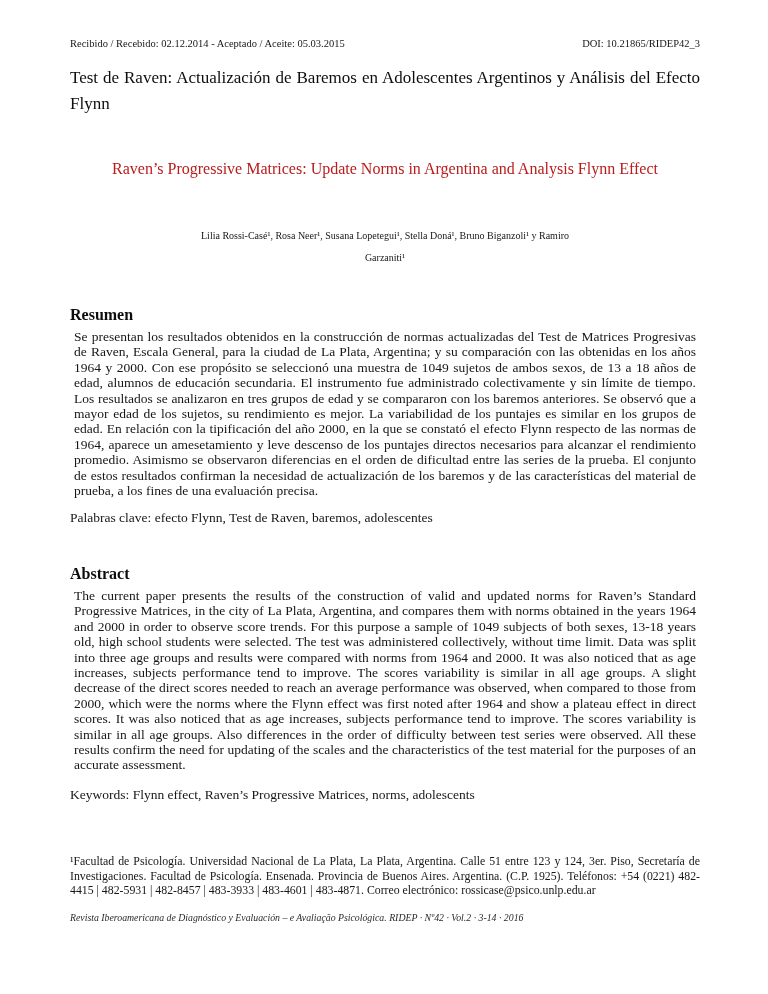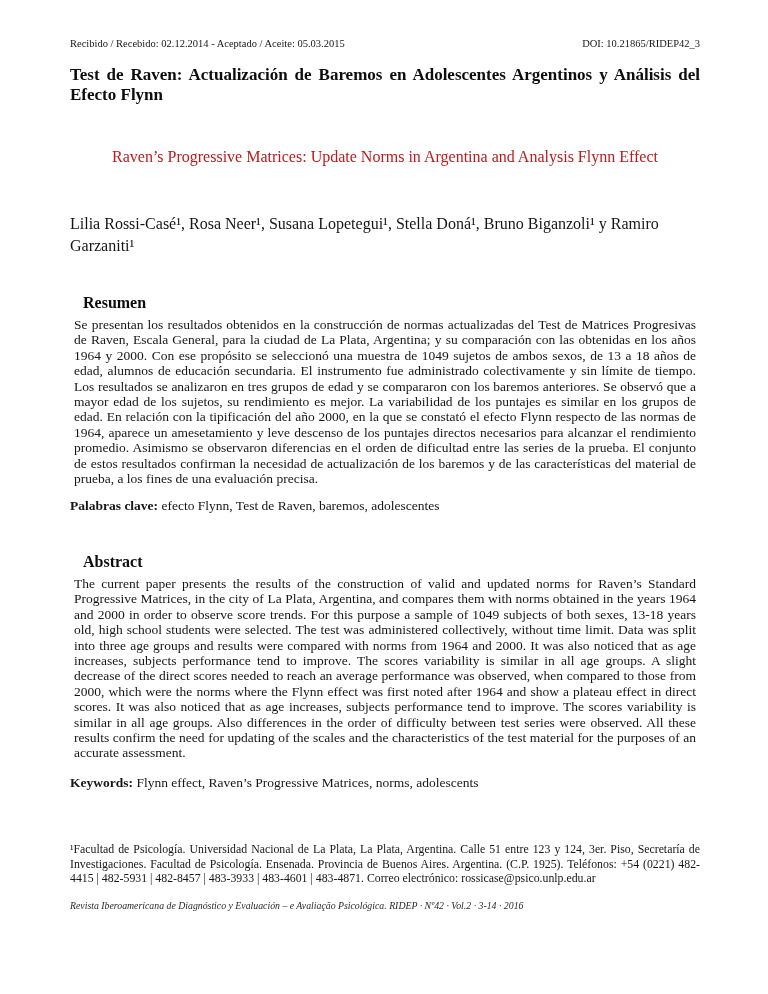--- a/index.html
+++ b/index.html
@@ -23,45 +23,46 @@
   .meta-row {
     display: flex;
     justify-content: space-between;
     align-items: center;
     font-size: 10.5px;
     color: #161616;
   }
   .title-es {
     margin: 16px 0 0 0;
     font-size: 17px;
-    font-weight: bold;
-    line-height: 20px;
+    font-weight: normal;
+    line-height: 26px;
     text-align: justify;
     color: #0d0d0d;
   }
   .title-en {
     margin: 42px 0 0 0;
     font-size: 16px;
     font-weight: normal;
     line-height: 20px;
     text-align: center;
     color: #b91c1c;
   }
   .authors {
     margin-top: 46px;
-    font-size: 16px;
+    text-align: center;
+    font-size: 10px;
     line-height: 22px;
     color: #161616;
     font-family: Liberation Serif, serif;
   }
   .section-heading {
     font-size: 16px;
     font-weight: bold;
     line-height: 20px;
-    margin: 36px 0 4px 13px;
+    margin: 36px 0 4px 0;
     color: #0d0d0d;
   }
   .section-heading.abstract {
     margin-top: 38px;
   }
   .body-para {
     margin: 4px;
     font-size: 13.5px;
     line-height: 15.4px;
     text-align: justify;
@@ -70,21 +71,21 @@
   .kw-para {
     margin: 12px 0 0 0;
     font-size: 13.5px;
     line-height: 15.4px;
     color: #161616;
   }
   .kw-para.keywords-en {
     margin-top: 14px;
   }
   .kw-label {
-    font-weight: bold;
+    font-weight: normal;
   }
   .footnote {
     margin-top: 52px;
     font-size: 11.8px;
     line-height: 14.5px;
     text-align: justify;
     color: #161616;
   }
   .journal-footer {
     margin-top: 14px;

